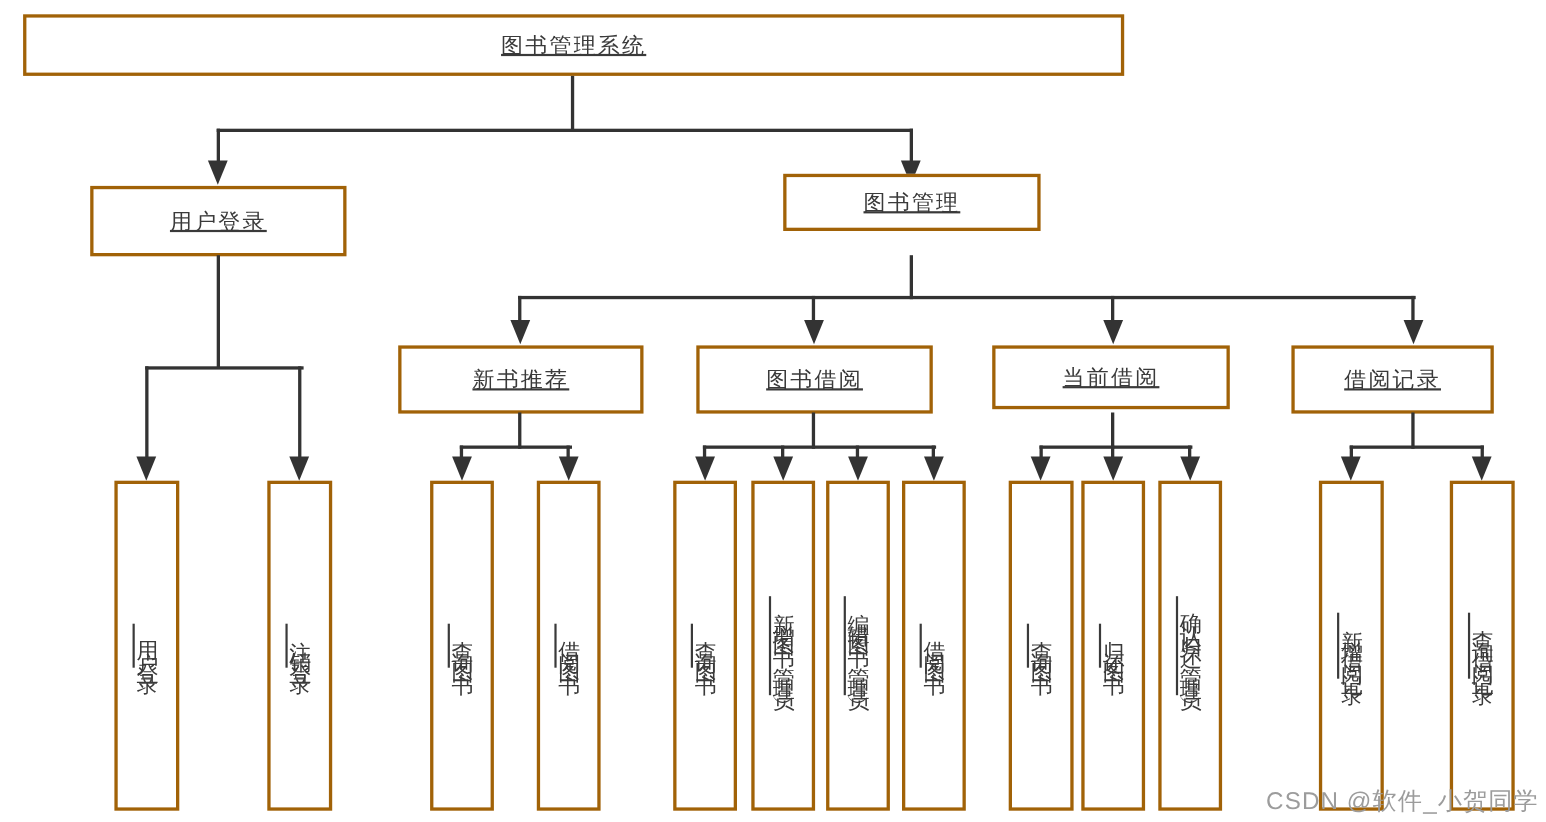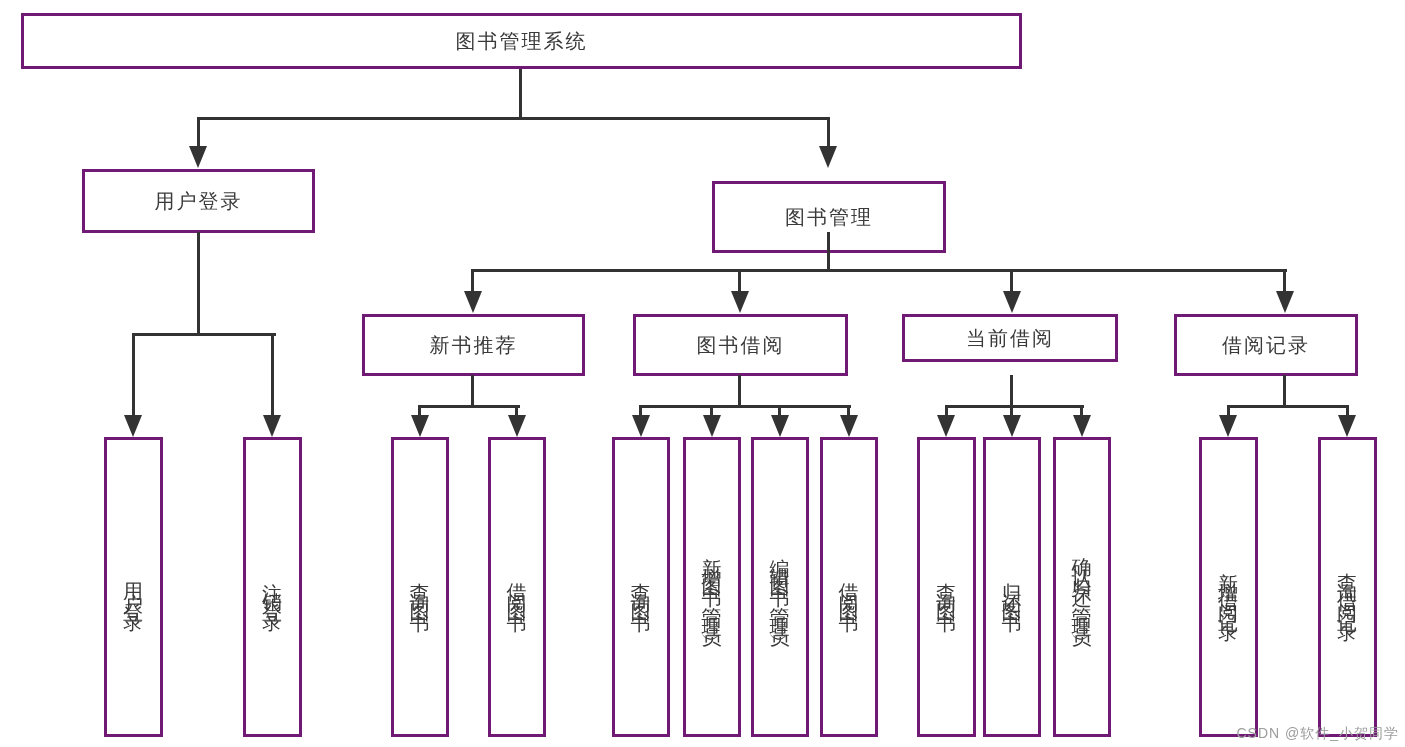--- a/index.html
+++ b/index.html
@@ -2,58 +2,58 @@
 <html><head>
 <meta charset="utf-8">
 <style>
   html,body { margin:0; padding:0; background:#ffffff; }
   .canvas {
     position:relative; width:1405px; height:747px; background:#ffffff;
     font-family:"Liberation Sans","DejaVu Sans",sans-serif; overflow:hidden;
   }
   .node {
     position:absolute; box-sizing:border-box; background:#ffffff;
-    border:3px solid #701a75; color:#3a3a3a;
+    border:3px solid #a16207; color:#3a3a3a;
     display:flex; align-items:center; justify-content:center;
-    font-size:20px; letter-spacing:2px; white-space:nowrap;
+    font-size:20px; letter-spacing:2px; white-space:nowrap;text-decoration:underline;
   }
   .leaf { top:437px; height:300px; }
   .leaf .vtext {
     writing-mode:vertical-rl; letter-spacing:10px; font-size:20px;
     line-height:1; white-space:nowrap;
   }
   .lh, .lv { position:absolute; background:#333333; }
   .lh { height:3px; }
   .lv { width:3px; }
   .arrow {
     position:absolute; width:0; height:0;
     border-left:9px solid transparent; border-right:9px solid transparent;
     border-top:22px solid #333333;
   }
   .watermark {
     position:absolute; right:6px; bottom:4px; z-index:5;
-    color:#9c9c9c; font-size:14px; letter-spacing:1px;
+    color:#9c9c9c; font-size:22px; letter-spacing:1px;
   }
 </style>
 </head>
 <body>
 
 <div class="canvas">
 
   <div class="node" style="left:21px;top:13px;width:1001px;height:56px">图书管理系统</div>
 
   <i class="lv" style="left:519px;top:69px;height:49px"></i>
   <i class="lh" style="left:197px;top:117px;width:633px"></i>
   <i class="lv" style="left:197px;top:117px;height:32px"></i>
   <i class="arrow" style="left:189px;top:146px"></i>
   <i class="lv" style="left:827px;top:117px;height:32px"></i>
   <i class="arrow" style="left:819px;top:146px"></i>
 
   <div class="node" style="left:82px;top:169px;width:233px;height:64px">用户登录</div>
-  <div class="node" style="left:712px;top:181px;width:234px;height:72px">图书管理</div>
+  <div class="node" style="left:712px;top:158px;width:234px;height:52px">图书管理</div>
 
   <i class="lv" style="left:197px;top:232px;height:103px"></i>
   <i class="lh" style="left:132px;top:333px;width:144px"></i>
   <i class="lv" style="left:132px;top:333px;height:83px"></i>
   <i class="arrow" style="left:124px;top:415px"></i>
   <i class="lv" style="left:271px;top:333px;height:83px"></i>
   <i class="arrow" style="left:263px;top:415px"></i>
 
   <i class="lv" style="left:827px;top:232px;height:40px"></i>
   <i class="lh" style="left:471px;top:269px;width:816px"></i>
@@ -61,21 +61,21 @@
   <i class="arrow" style="left:464px;top:291px"></i>
   <i class="lv" style="left:738px;top:269px;height:25px"></i>
   <i class="arrow" style="left:731px;top:291px"></i>
   <i class="lv" style="left:1010px;top:269px;height:25px"></i>
   <i class="arrow" style="left:1003px;top:291px"></i>
   <i class="lv" style="left:1283px;top:269px;height:25px"></i>
   <i class="arrow" style="left:1276px;top:291px"></i>
 
   <div class="node" style="left:633px;top:314px;width:215px;height:62px">图书借阅</div>
   <div class="node" style="left:362px;top:314px;width:223px;height:62px">新书推荐</div>
-  <div class="node" style="left:902px;top:314px;width:216px;height:48px">当前借阅</div>
+  <div class="node" style="left:902px;top:314px;width:216px;height:58px">当前借阅</div>
   <div class="node" style="left:1174px;top:314px;width:184px;height:62px">借阅记录</div>
 
   <i class="lv" style="left:471px;top:375px;height:33px"></i>
   <i class="lh" style="left:418px;top:405px;width:102px"></i>
   <i class="lv" style="left:418px;top:405px;height:12px"></i>
   <i class="arrow" style="left:411px;top:415px"></i>
   <i class="lv" style="left:515px;top:405px;height:12px"></i>
   <i class="arrow" style="left:508px;top:415px"></i>
 
   <i class="lv" style="left:738px;top:375px;height:33px"></i>

